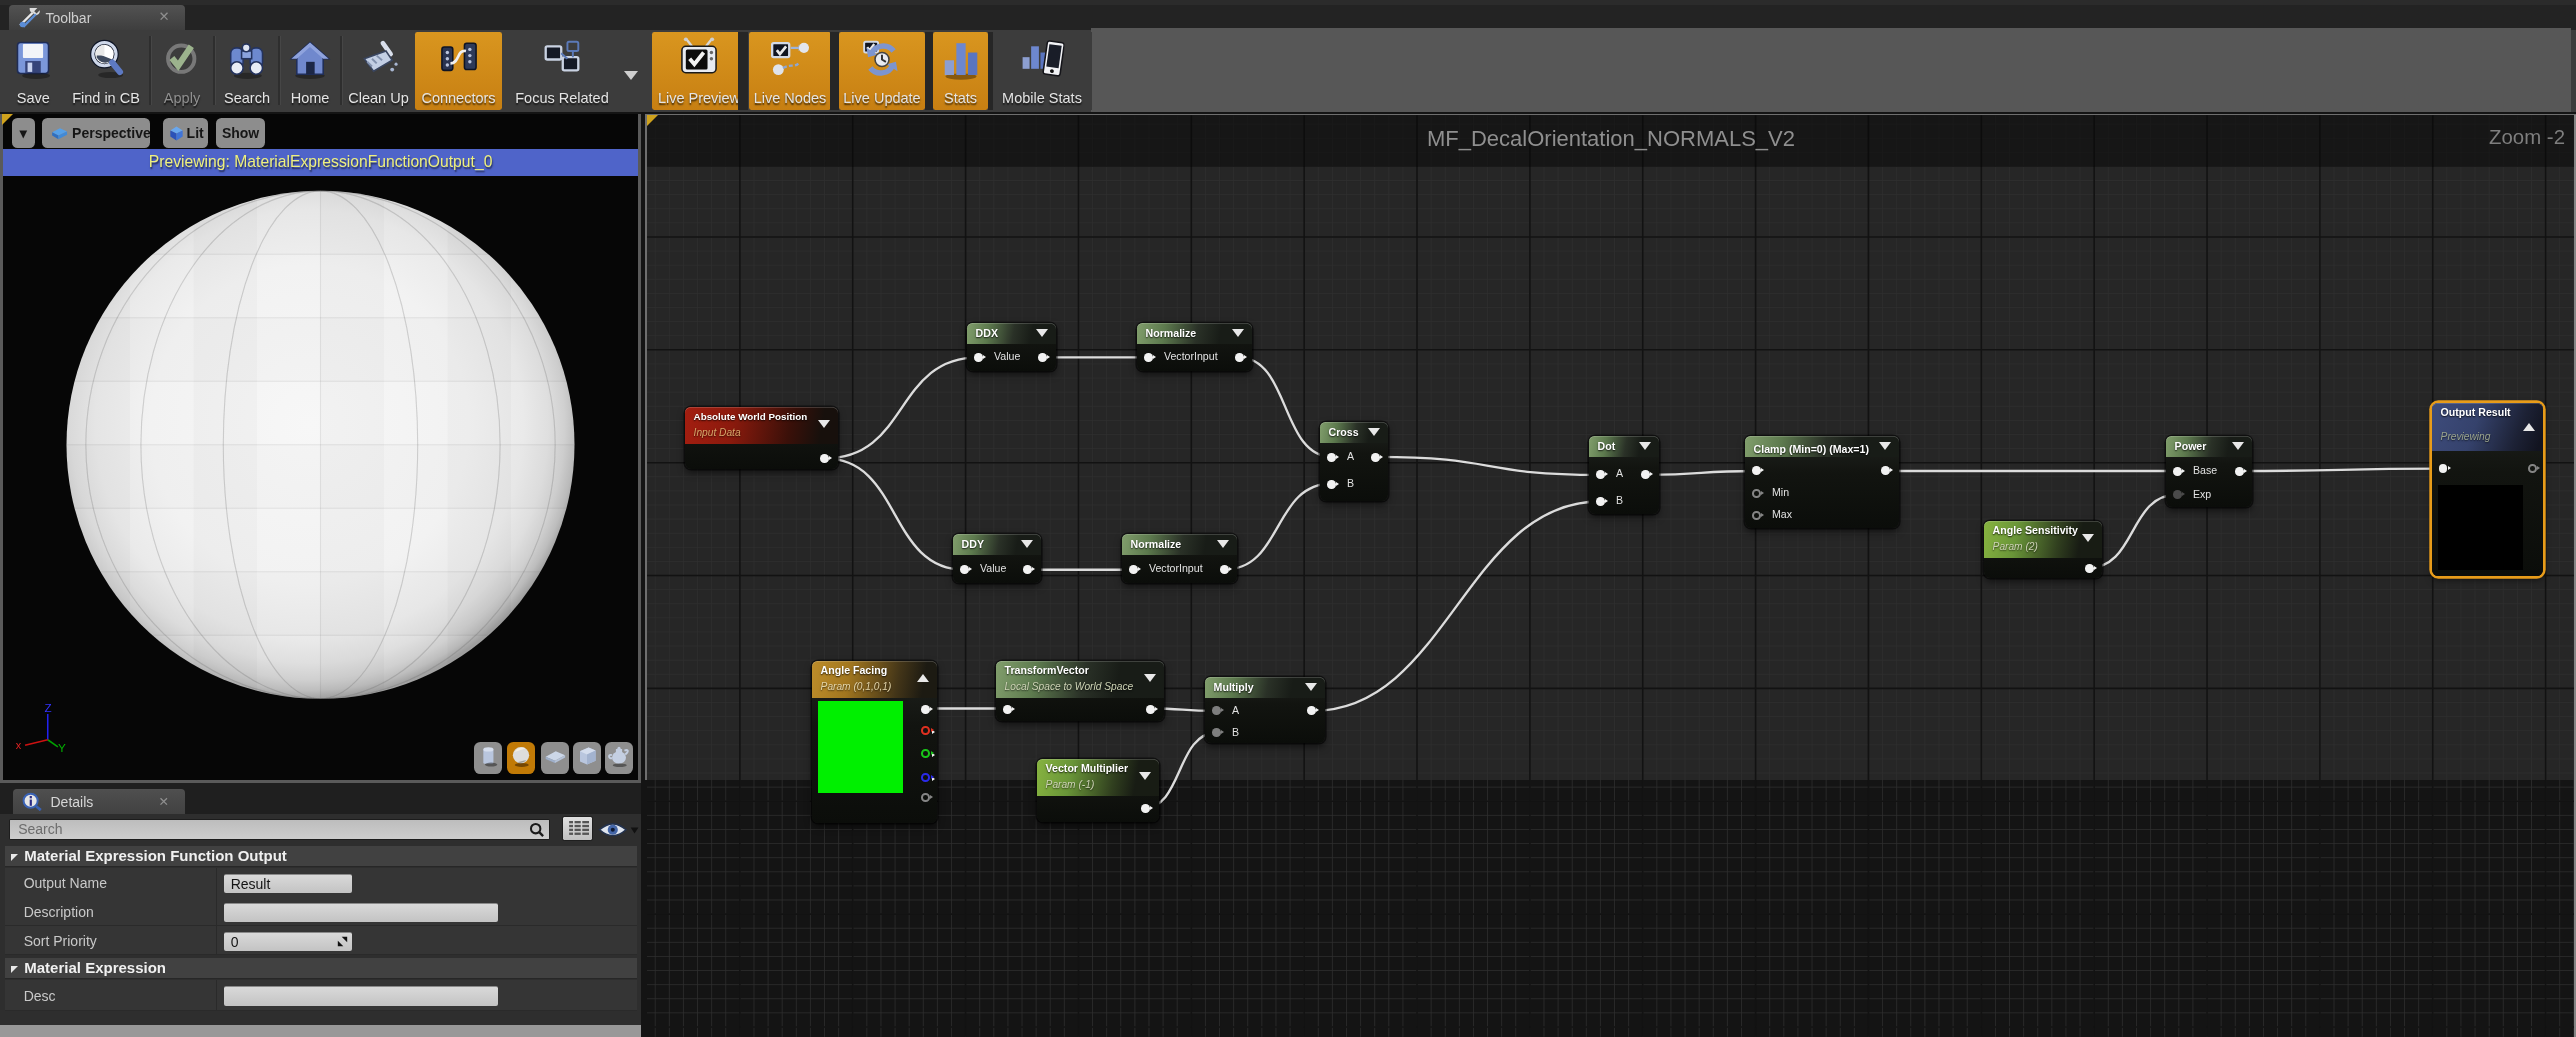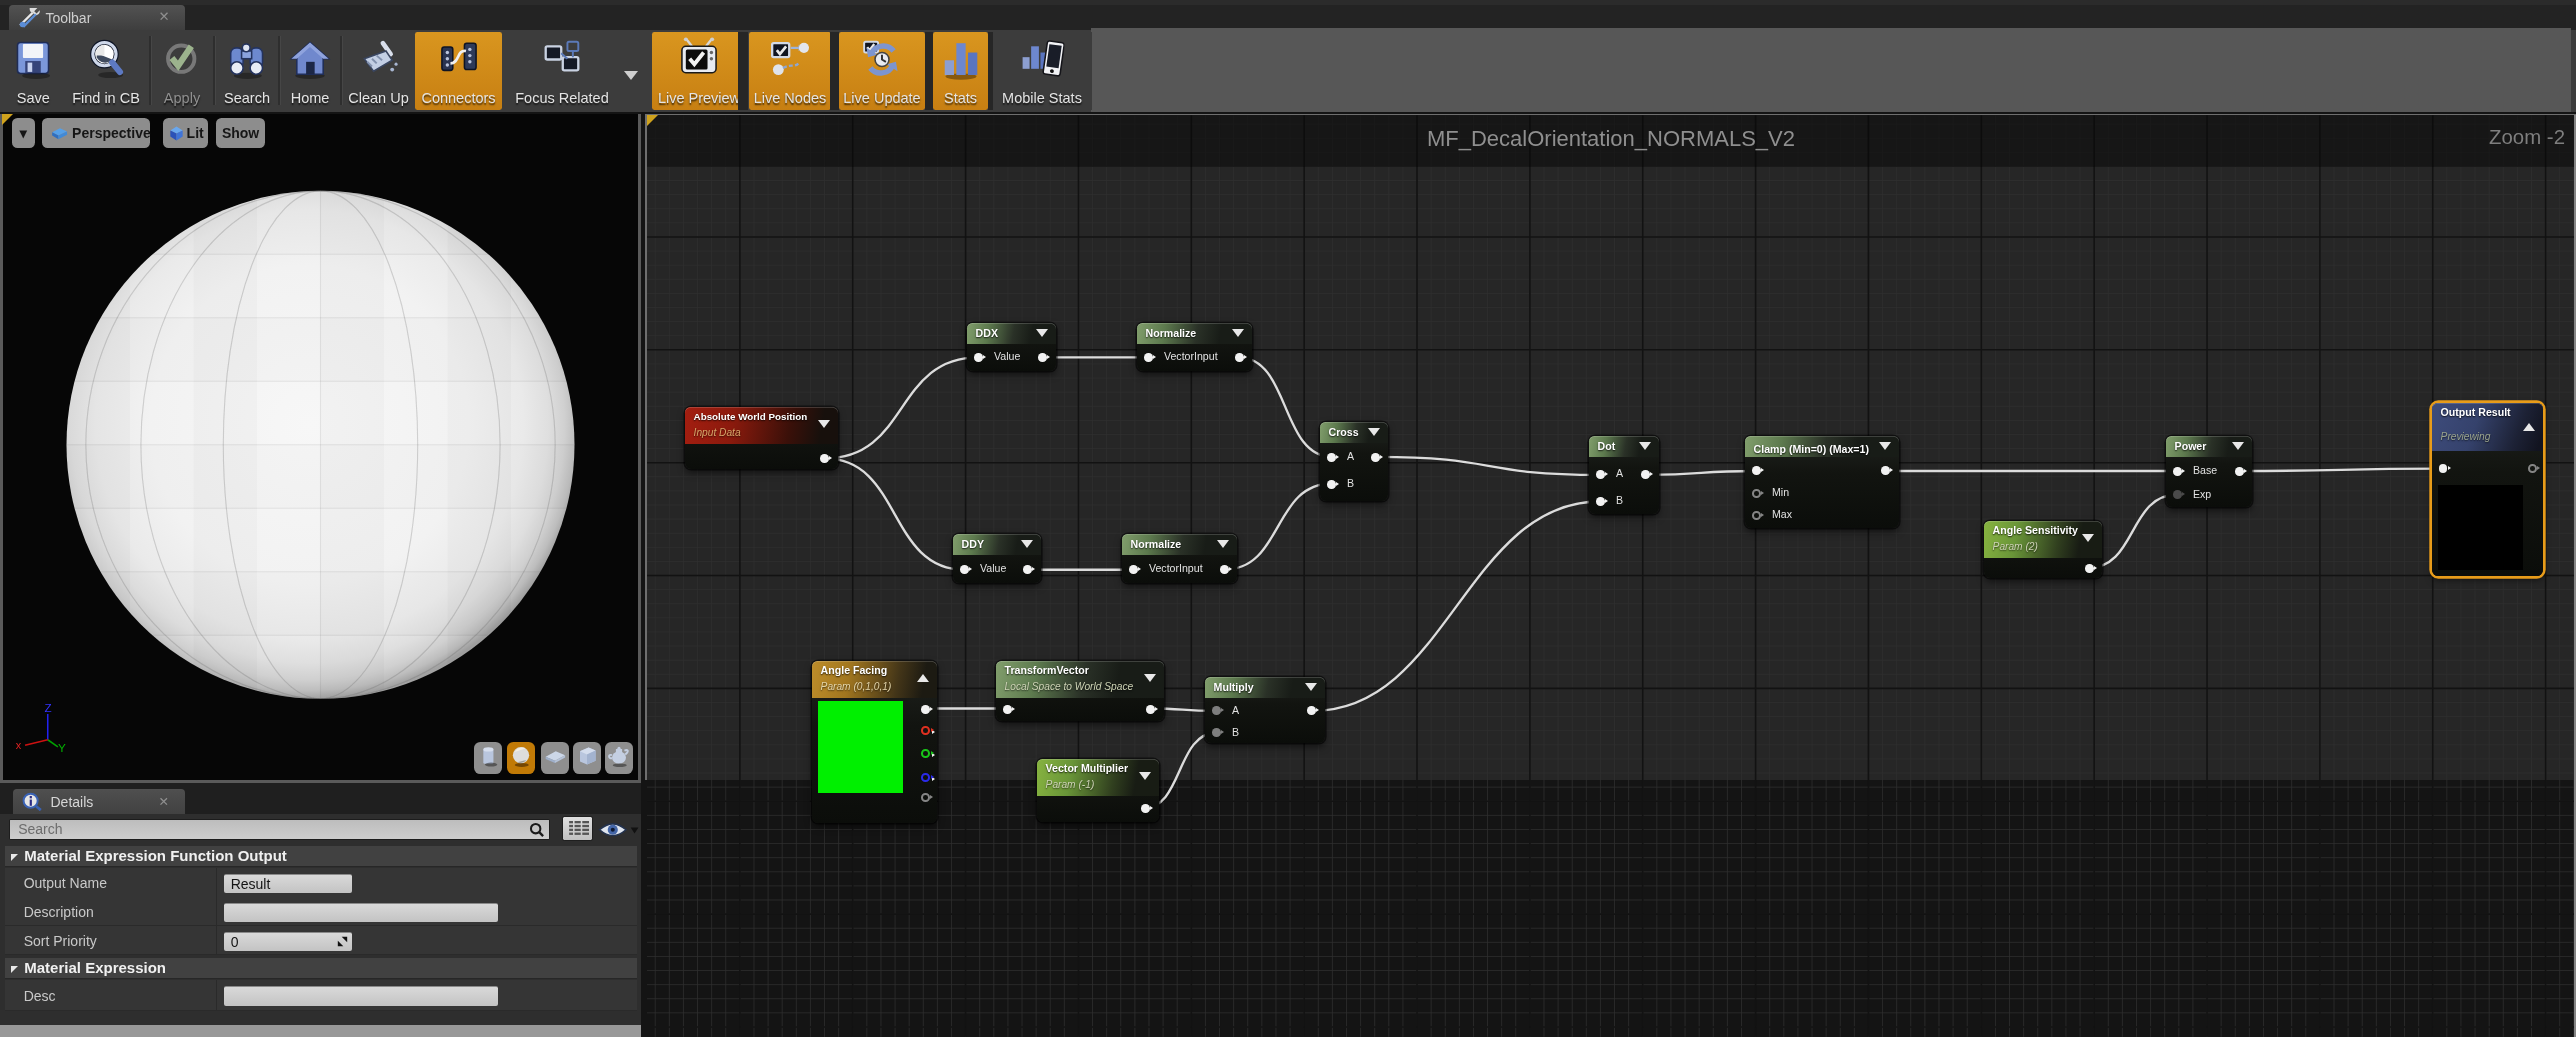--- a/index.html
+++ b/index.html
@@ -302,20 +302,21 @@
               <path d="M4 8 L14 3 L23 7 L12 12z" fill="#56a0e8"></path>
               <path d="M4 8 L12 12 L12 17 L4 12z" fill="#2f6fc0"></path>
               <path d="M23 7 L12 12 L12 17 L23 11z" fill="#418ad8"></path>
             </svg><span style="margin-left:30px;">Perspective</span></div>
         <div class="vbtn" style="left:160px;width:45px;text-align:left;"><svg style="position:absolute;left:3.9px;top:7px" width="19" height="17" viewBox="0 0 24 22">
               <path d="M4 7 L12 2 L20 7 L12 11z" fill="#6aa8ee"></path>
               <path d="M4 7 L12 11 L12 20 L4 15z" fill="#2b52b8"></path>
               <path d="M20 7 L12 11 L12 20 L20 15z" fill="#3f74d8"></path>
             </svg><span style="margin-left:23.5px;">Lit</span></div>
         <div class="vbtn" style="left:213px;width:49px;">Show</div>
+        <div id="previewbar">Previewing: MaterialExpressionFunctionOutput_0</div>
         <svg id="axis" style="position:absolute;left:7.8px;top:588px" width="86" height="63" viewBox="0 0 110 80">
    <line x1="47" y1="15" x2="47" y2="48" stroke="#2222ee" stroke-width="2"></line>
    <text x="43" y="12" fill="#3333ff" font-size="15" font-family="Liberation Sans">Z</text>
    <line x1="47" y1="48" x2="60" y2="57" stroke="#00a000" stroke-width="2"></line>
    <text x="60" y="64" fill="#00b000" font-size="15" font-family="Liberation Sans">Y</text>
    <line x1="47" y1="48" x2="18" y2="55" stroke="#cc1111" stroke-width="2"></line>
    <text x="6" y="60" fill="#dd2222" font-size="14" font-family="Liberation Sans">x</text>
           </svg>
         <div id="shapebtns">
             <div class="shapebtn" style="left:471px;"><svg width="28" height="28" viewBox="0 0 36 36">

